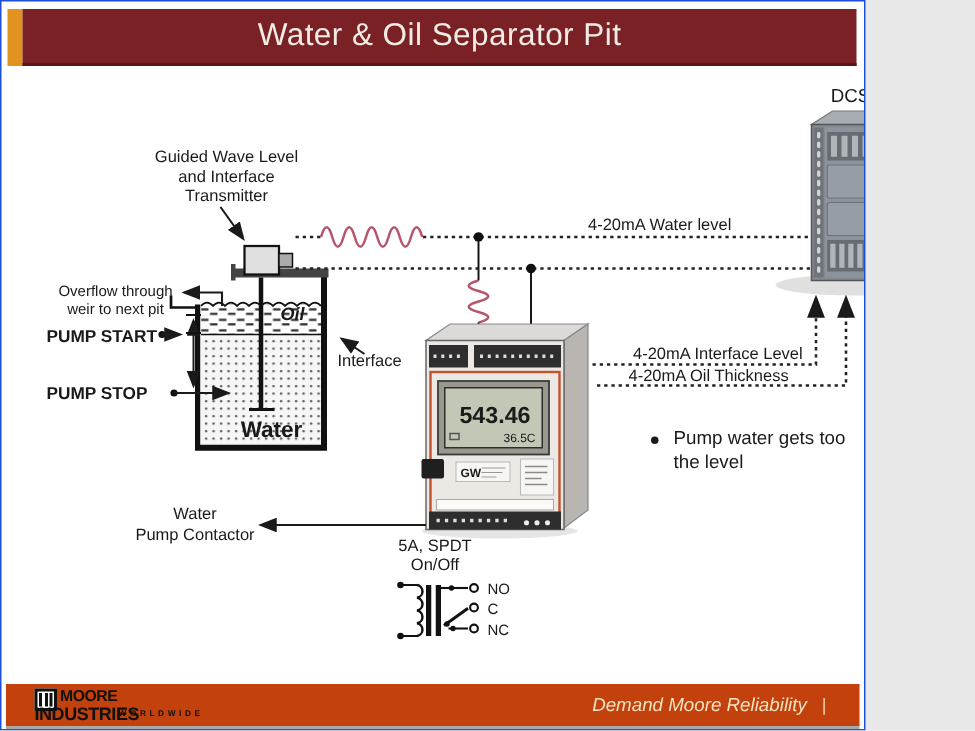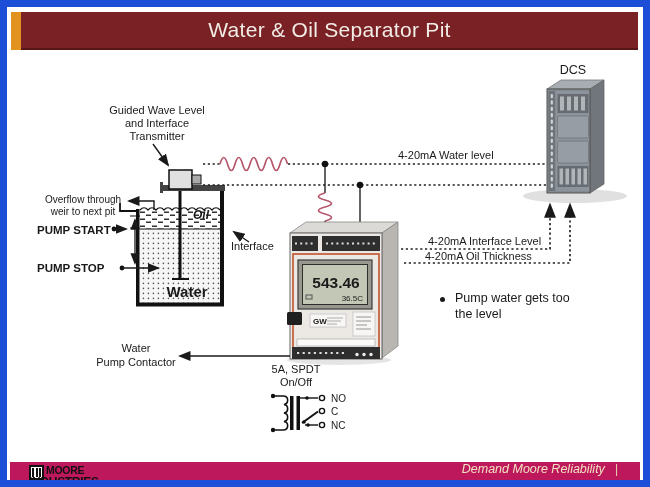--- a/index.html
+++ b/index.html
@@ -1,17 +1,17 @@
 <!DOCTYPE html>
 <html><head>
 <meta charset="utf-8">
 <style>
   html,body{margin:0;padding:0;background:#e8e8e8;}
-  .slide{position:relative;width:650px;height:487px;background:#ffffff;
-         border:7px solid #1d4ed8;box-sizing:border-box;overflow:hidden;
+  .slide{position:relative;width:577px;height:487px;background:#ffffff;
+         border:1px solid #1d4ed8;box-sizing:border-box;overflow:hidden;
          font-family:"Liberation Sans",sans-serif;}
   .accent{position:absolute;left:4px;top:5px;width:10px;height:38px;}
   .title-bar{position:absolute;left:14px;top:5px;right:5px;height:38px;
              display:flex;align-items:center;justify-content:center;
              border-bottom:2px solid #571518;box-sizing:border-box;}
   .title-bar span{color:#f1ece5;font-size:21px;letter-spacing:.3px;}
   svg{position:absolute;left:0;top:0;}
   svg text{font-family:"Liberation Sans",sans-serif;fill:#1a1a1a;}
   .bullets{position:absolute;left:433px;top:284px;width:176px;}
   .bullet-item{display:flex;margin-bottom:9px;}
@@ -20,21 +20,21 @@
   .bullet-lines div{font-size:12.5px;line-height:15.5px;color:#1a1a1a;}
   .footer{position:absolute;left:3px;right:3px;top:455px;height:28px;}
   .footer-strip{position:absolute;left:3px;right:3px;top:483px;height:4px;background:#a9a9a9;}
   .logo{position:absolute;left:19px;top:2px;color:#111;}
   .logo-icon{position:absolute;left:0;top:1px;width:9px;height:9px;background:#fff;
              border:2px solid #111;display:flex;justify-content:space-between;padding:1px;}
   .logo-icon i{width:2px;background:#111;}
   .logo-moore{position:absolute;left:17px;top:0;font-weight:bold;font-size:10.5px;letter-spacing:-.3px;}
   .logo-industries{position:absolute;left:0;top:11px;font-weight:bold;font-size:12px;letter-spacing:-.3px;}
   .logo-worldwide{position:absolute;left:56px;top:15px;font-weight:bold;font-size:5.5px;letter-spacing:2.4px;}
-  .tagline{position:absolute;right:12px;top:0;height:28px;display:flex;}
+  .tagline{position:absolute;right:12px;top:0;height:28px;display:flex;align-items:center;}
   .tagline .demand{font-style:italic;color:#f2e2c0;font-size:12.5px;}
   .tagline .sep{color:#e6d3ae;font-size:12px;padding:0 10px;}
   .tagline .site{color:#ffffff;font-weight:bold;font-size:12.5px;text-decoration:none;}
 </style>
 </head>
 <body>
 
 <div class="slide">
 
   <div class="accent" style="background: rgb(226, 146, 30);"></div>
@@ -208,21 +208,21 @@
   <div class="bullets">
     <div class="bullet-item">
       <span class="bullet-dot"></span>
       <div class="bullet-lines">
         <div>Pump water gets too</div>
         <div>the level</div>
       </div>
     </div>
   </div>
 
-  <div class="footer" style="background: #be185d;">
+  <div class="footer" style="background: #c2410c;">
     <div class="logo">
       <span class="logo-icon">
           <i></i>
           <i></i>
           <i></i>
         </span>
       <span class="logo-moore">MOORE</span>
       <span class="logo-industries">INDUSTRIES</span>
       <span class="logo-worldwide">WORLDWIDE</span>
     </div>

